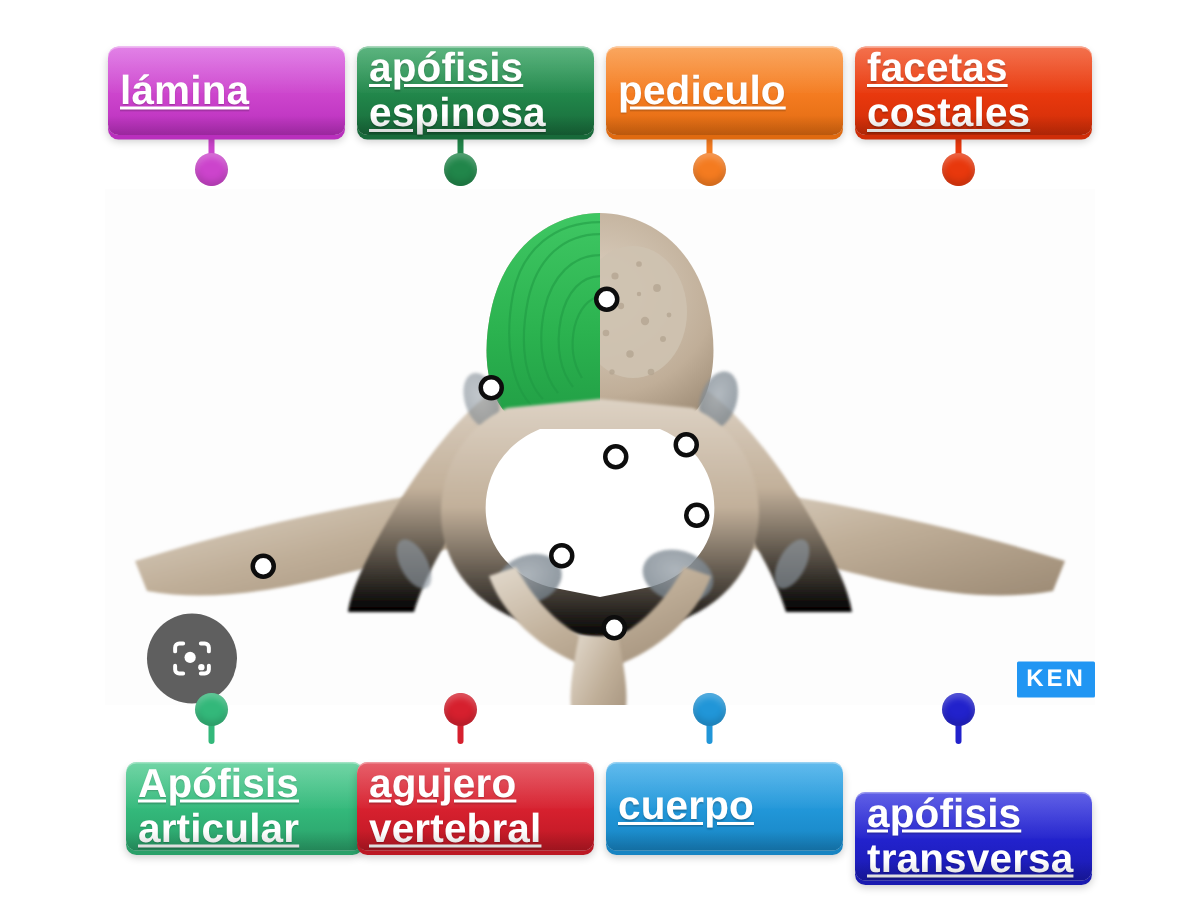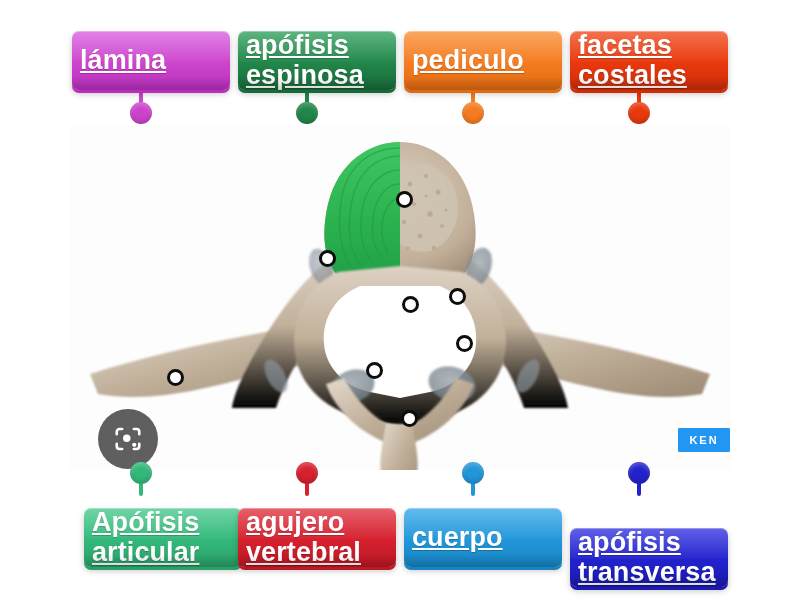--- a/index.html
+++ b/index.html
@@ -117,26 +117,26 @@
     display: flex;
     align-items: center;
     justify-content: center;
     cursor: pointer;
   }
 
   
   #ken-watermark {
     position: absolute;
     left: 678px;
-    top: 428px;
+    top: 441px;
     width: 52px;
     height: 24px;
     background: #2196f3;
     color: #ffffff;
-    font-size: 11px;
+    font-size: 16px;
     font-weight: bold;
     letter-spacing: 2px;
     display: flex;
     align-items: center;
     justify-content: center;
     border-radius: 1px;
   }
 </style>
 </head>
 <body>

